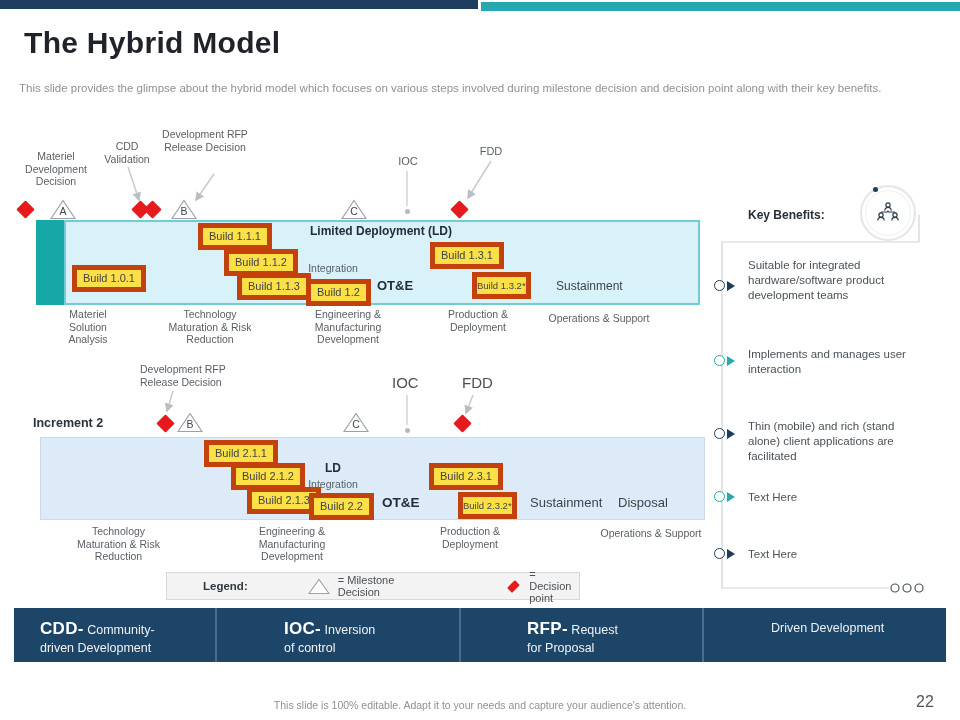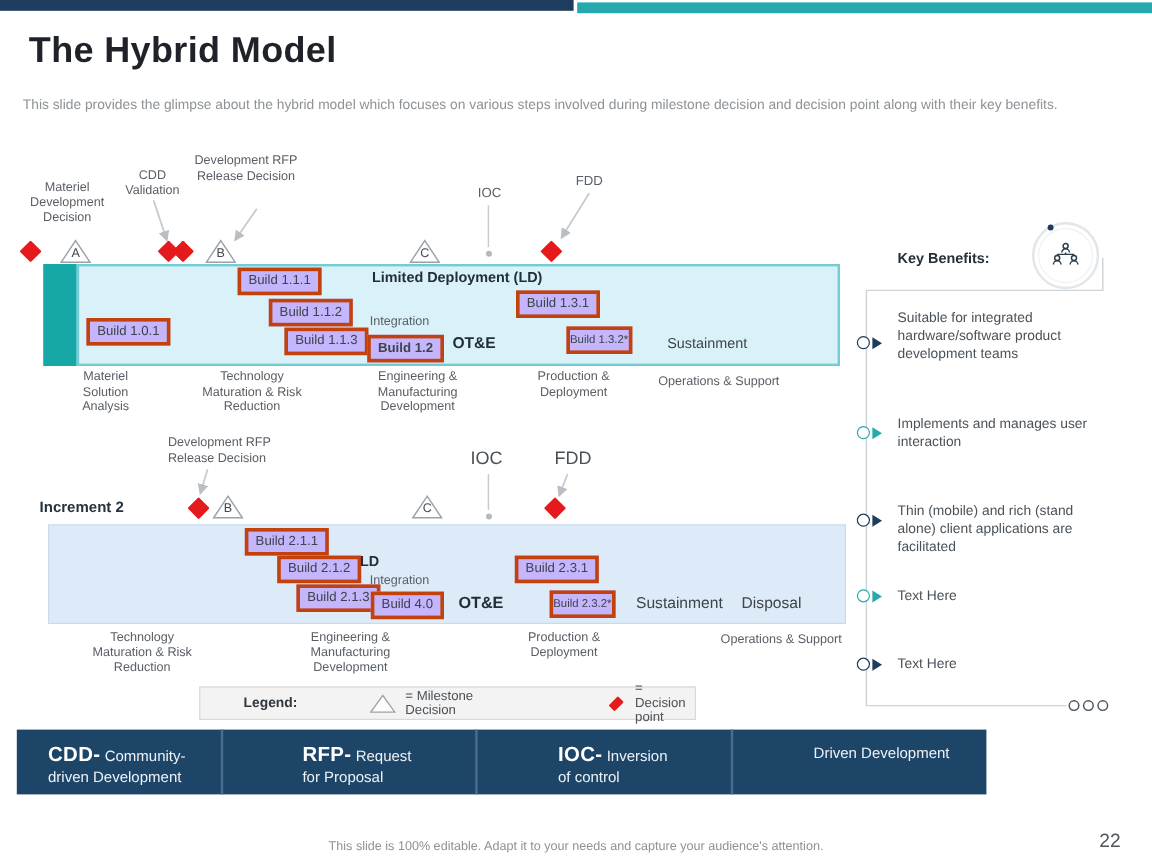--- a/index.html
+++ b/index.html
@@ -17,21 +17,21 @@
 
   
   .lbl{position:absolute;font-size:10.5px;color:#595f66;text-align:center;line-height:12.5px;}
 
   
   .band1{left:64px;top:220px;width:632px;height:81px;background:#d9f1f8;border:2px solid #72ccd6;}
   .tealblock{left:36px;top:220px;width:28px;height:85px;background:#16a7a7;}
   .band2{left:40px;top:437px;width:663px;height:81px;background:#dcebf7;border:1px solid #c9daeb;}
 
   
-  .bbox{position:absolute;background:#c4b5fd;border:3px solid #c2410c;font-size:11px;color:#3d444a;
+  .bbox{position:absolute;background:#fde047;border:5px solid #c2410c;font-size:11px;color:#3d444a;
         padding:2px 6px 3px 6px;white-space:nowrap;}
   .bbox.small{font-size:9.5px;padding:3px 0;}
 
   
   .diamond{position:absolute;width:13px;height:13px;background:#e51a1d;transform:rotate(45deg);border-radius:1px;}
   .tri-marker{position:absolute;width:26px;height:21px;}
   .tri-marker svg{position:absolute;left:0;top:0;}
   .tri-marker .letter{position:absolute;left:0;top:6px;width:100%;text-align:center;
                       font-size:10.5px;color:#40474d;}
   .graydot{position:absolute;width:5px;height:5px;border-radius:50%;background:#b4b9be;}
@@ -55,21 +55,21 @@
   
   .legend{left:166px;top:572px;width:412px;height:26px;background:#f3f3f3;border:1px solid #d8d8d8;
           display:flex;align-items:center;font-size:11px;color:#4a5157;}
   .legend .lg-title{font-weight:bold;color:#30373d;margin-left:36px;font-size:11.5px;}
   .legend .lg-tri{margin-left:60px;display:inline-flex;}
   .legend .lg-mtext{margin-left:8px;}
   .legend .lg-diamond{width:11px;height:11px;background:#e51a1d;transform:rotate(45deg);margin-left:108px;border-radius:1px;}
   .legend .lg-dtext{margin-left:12px;}
 
   
-  .acrobar{left:14px;top:608px;width:808px;height:54px;background:#1d4568;display:flex;}
+  .acrobar{left:14px;top:608px;width:932px;height:54px;background:#1d4568;display:flex;}
   .acrocell{flex:1;color:#fff;padding-top:11px;box-sizing:border-box;}
   .acrocell + .acrocell{border-left:2px solid #4a6d8f;}
   .acrocell .l1{font-size:12.5px;color:#eef2f6;}
   .acrocell .l1 b{font-size:17px;color:#fff;letter-spacing:.3px;}
   .acrocell .l2{font-size:12.5px;color:#eef2f6;margin-top:2px;}
   .pad1{padding-left:26px;} .pad2{padding-left:66px;} .pad3{padding-left:67px;} .pad4{padding-left:67px;}
 
   
   .footer-note{left:0;top:699px;width:960px;text-align:center;font-size:10.5px;color:#8d9296;}
   .page-number{left:916px;top:693px;font-size:16px;color:#4f565c;text-align:right;}
@@ -140,21 +140,21 @@
   <div class="graydot" style="left:405px;top:209px;"></div>
   <div class="diamond" style="left:453px;top:203px;"></div>
 
   <div class="abs tealblock"></div>
   <div class="abs band1"></div>
 
   <div class="bbox" style="left:72px;top:265px;">Build 1.0.1</div>
   <div class="bbox" style="left:198px;top:223px;">Build 1.1.1</div>
   <div class="bbox" style="left:224px;top:249px;">Build 1.1.2</div>
   <div class="bbox" style="left:237px;top:273px;">Build 1.1.3</div>
-  <div class="bbox" style="left:306px;top:279px;font-weight:bold;">Build 1.2</div>
+  <div class="bbox" style="left:306px;top:279px;">Build 1.2</div>
   <div class="bbox" style="left:430px;top:242px;">Build 1.3.1</div>
   <div class="bbox small" style="left:472px;top:272px;">Build 1.3.2*</div>
 
   <div class="band-bold" style="left:300px;top:224px;width:162px;text-align:center;font-size:12px;">Limited Deployment (LD)</div>
   <div class="lbl" style="left:305px;top:262px;width:56px;">Integration</div>
   <div class="band-bold" style="left:377px;top:278px;font-size:13px;">OT&amp;E</div>
   <div class="band-text" style="left:556px;top:279px;font-size:12px;">Sustainment</div>
 
   <div class="lbl" style="left:53px;top:308px;width:70px;">Materiel Solution Analysis</div>
   <div class="lbl" style="left:160px;top:308px;width:100px;">Technology Maturation &amp; Risk Reduction</div>
@@ -181,25 +181,25 @@
     <span class="letter">C</span>
   </div>
   <div class="graydot" style="left:405px;top:428px;"></div>
   <div class="diamond" style="left:456px;top:417px;"></div>
 
   <div class="abs band2"></div>
 
   <div class="bbox" style="left:204px;top:440px;">Build 2.1.1</div>
   <div class="bbox" style="left:231px;top:463px;">Build 2.1.2</div>
   <div class="bbox" style="left:247px;top:487px;">Build 2.1.3</div>
-  <div class="bbox" style="left:309px;top:493px;">Build 4.0</div>
+  <div class="bbox" style="left:309px;top:493px;">Build 2.2</div>
   <div class="bbox" style="left:429px;top:463px;">Build 2.3.1</div>
   <div class="bbox small" style="left:458px;top:492px;">Build 2.3.2*</div>
 
-  <div class="band-bold" style="left:300px;top:461px;width:66px;font-size:12px;">LD</div>
+  <div class="band-bold" style="left:300px;top:461px;width:66px;text-align:center;font-size:12px;">LD</div>
   <div class="lbl" style="left:305px;top:478px;width:56px;">Integration</div>
   <div class="band-bold" style="left:382px;top:495px;font-size:13.5px;">OT&amp;E</div>
   <div class="band-text" style="left:530px;top:495px;font-size:13px;">Sustainment</div>
   <div class="band-text" style="left:618px;top:495px;font-size:13px;">Disposal</div>
 
   <div class="lbl" style="left:66px;top:525px;width:105px;">Technology Maturation &amp; Risk Reduction</div>
   <div class="lbl" style="left:242px;top:525px;width:100px;">Engineering &amp; Manufacturing Development</div>
   <div class="lbl" style="left:430px;top:525px;width:80px;">Production &amp; Deployment</div>
   <div class="lbl" style="left:595px;top:527px;width:112px;">Operations &amp; Support</div>
 
@@ -259,28 +259,28 @@
       <i class="ring"></i>
       <i class="arrowhead"></i>
     </span>
   <div class="kb-item-text" style="top:547px;">Text Here</div>
 
   <div class="abs acrobar">
     <div class="acrocell pad1">
       <div class="l1"><b>CDD-</b> <span>Community-</span></div>
       <div class="l2">driven Development</div>
     </div>
+    <div class="acrocell pad3">
+      <div class="l1"><b>IOC-</b> <span>Inversion</span></div>
+      <div class="l2">of control</div>
+    </div>
     <div class="acrocell pad2">
       <div class="l1"><b>RFP-</b> <span>Request</span></div>
       <div class="l2">for Proposal</div>
     </div>
-    <div class="acrocell pad3">
-      <div class="l1"><b>IOC-</b> <span>Inversion</span></div>
-      <div class="l2">of control</div>
-    </div>
     <div class="acrocell pad4">
       <div class="l2">Driven Development</div>
     </div>
   </div>
 
   <div class="abs footer-note">This slide is 100% editable. Adapt it to your needs and capture your audience's attention.</div>
   <div class="abs page-number">22</div>
 
 </div>
 

